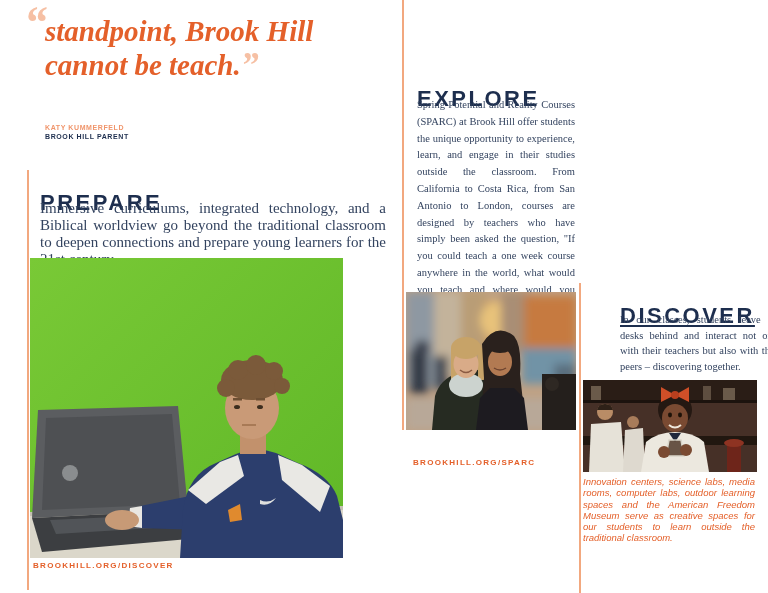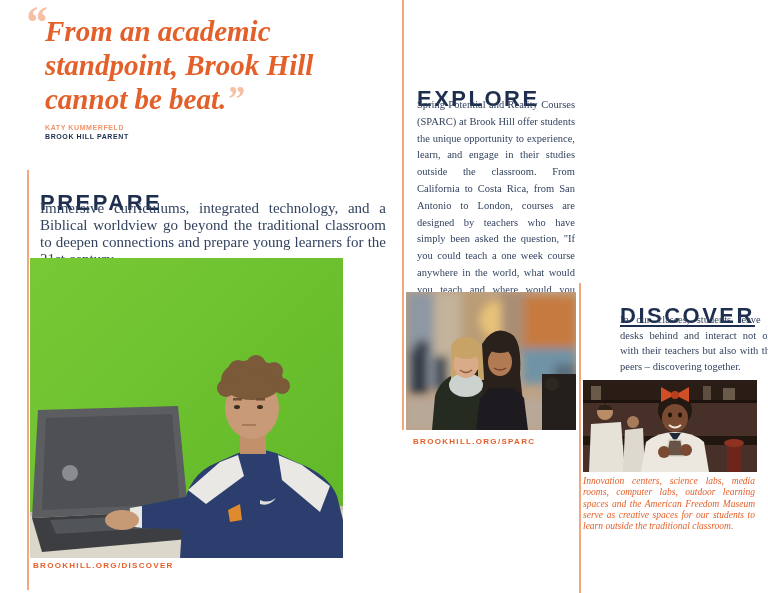--- a/index.html
+++ b/index.html
@@ -33,43 +33,42 @@
   .body-text { font-family:"Liberation Serif", serif; color:#33435f;
     text-align:justify; }
   .prepare-b  { left:40px;  top:200px; width:346px; font-size:15px; line-height:17px; }
   .explore-b  { left:417px; top:97px;  width:158px; font-size:10.5px; line-height:16.8px; }
   .discover-b { left:620px; top:312px; width:161px; font-size:10.5px; line-height:15.5px; }
 
   
   .site-link { font-size:8px; font-weight:bold; letter-spacing:1.3px;
     color:#e4602a; text-decoration:none; cursor:pointer; }
   .link-academics { left:33px;  top:561px; }
-  .link-sparc     { left:407px; top:437px;padding-left:6px; }
+  .link-sparc     { left:407px; top:458px;padding-left:6px; }
 
   
   .photo { overflow:hidden; }
   .photo svg { display:block; }
   .photo1 { left:30px;  top:258px; width:313px; height:300px; }
   .photo2 { left:406px; top:292px; width:170px; height:138px; }
   .photo3 { left:583px; top:380px; width:174px; height:92px; }
 
   
   .caption { left:583px; top:476px; width:172px;
-    font-family:Liberation Serif, serif; font-style:italic;
+    font-family:Liberation Sans, sans-serif; font-style:italic;
     font-size:9.5px; line-height:11.3px; color:#e4602a; text-align:justify; }
 </style>
 </head>
 <body>
 
 <div class="abs quote-open">“</div>
 
 <div class="abs quote-block">
-  <div>From an academic</div>
   <div>standpoint, Brook Hill</div>
-  <div><span>cannot be beat.</span><span class="quote-close">”</span></div>
+  <div><span>cannot be teach.</span><span class="quote-close">”</span></div>
 </div>
 
 <div class="abs attr-name">KATY KUMMERFELD</div>
 <div class="abs attr-role">BROOK HILL PARENT</div>
 
 <div class="abs rule rule-left"></div>
 
 <div class="abs h1 prepare-h">PREPARE</div>
 <div class="abs body-text prepare-b">Immersive curriculums, integrated technology, and a Biblical worldview go beyond the traditional classroom to deepen connections and prepare young learners for the 21st century.</div>
 

